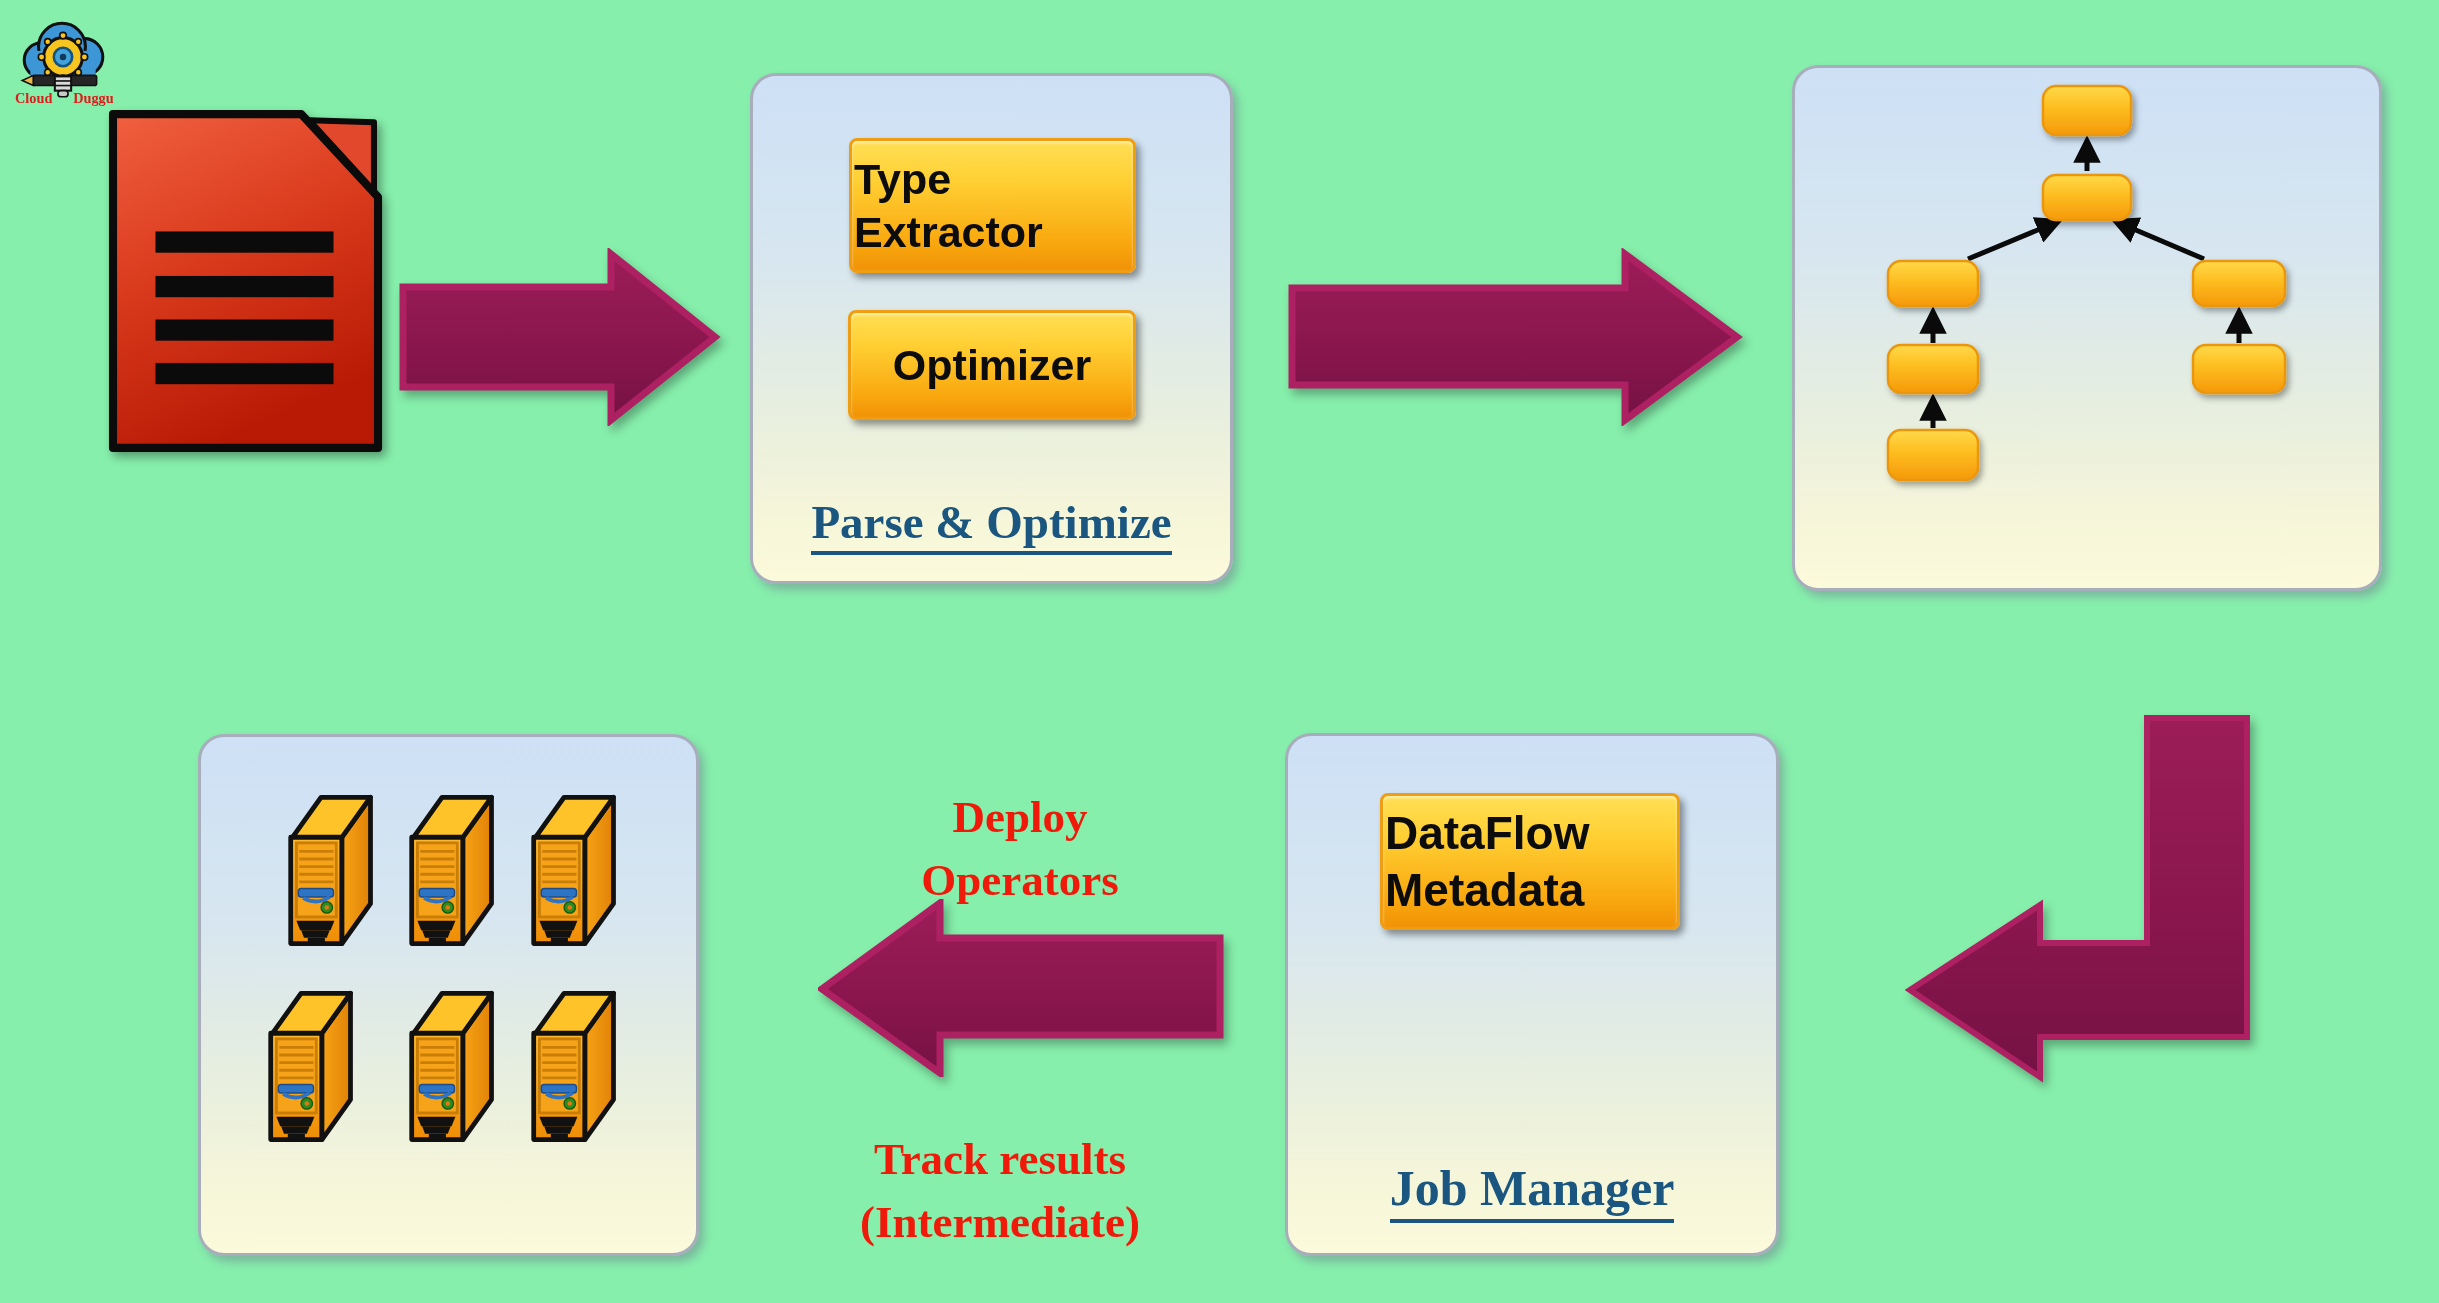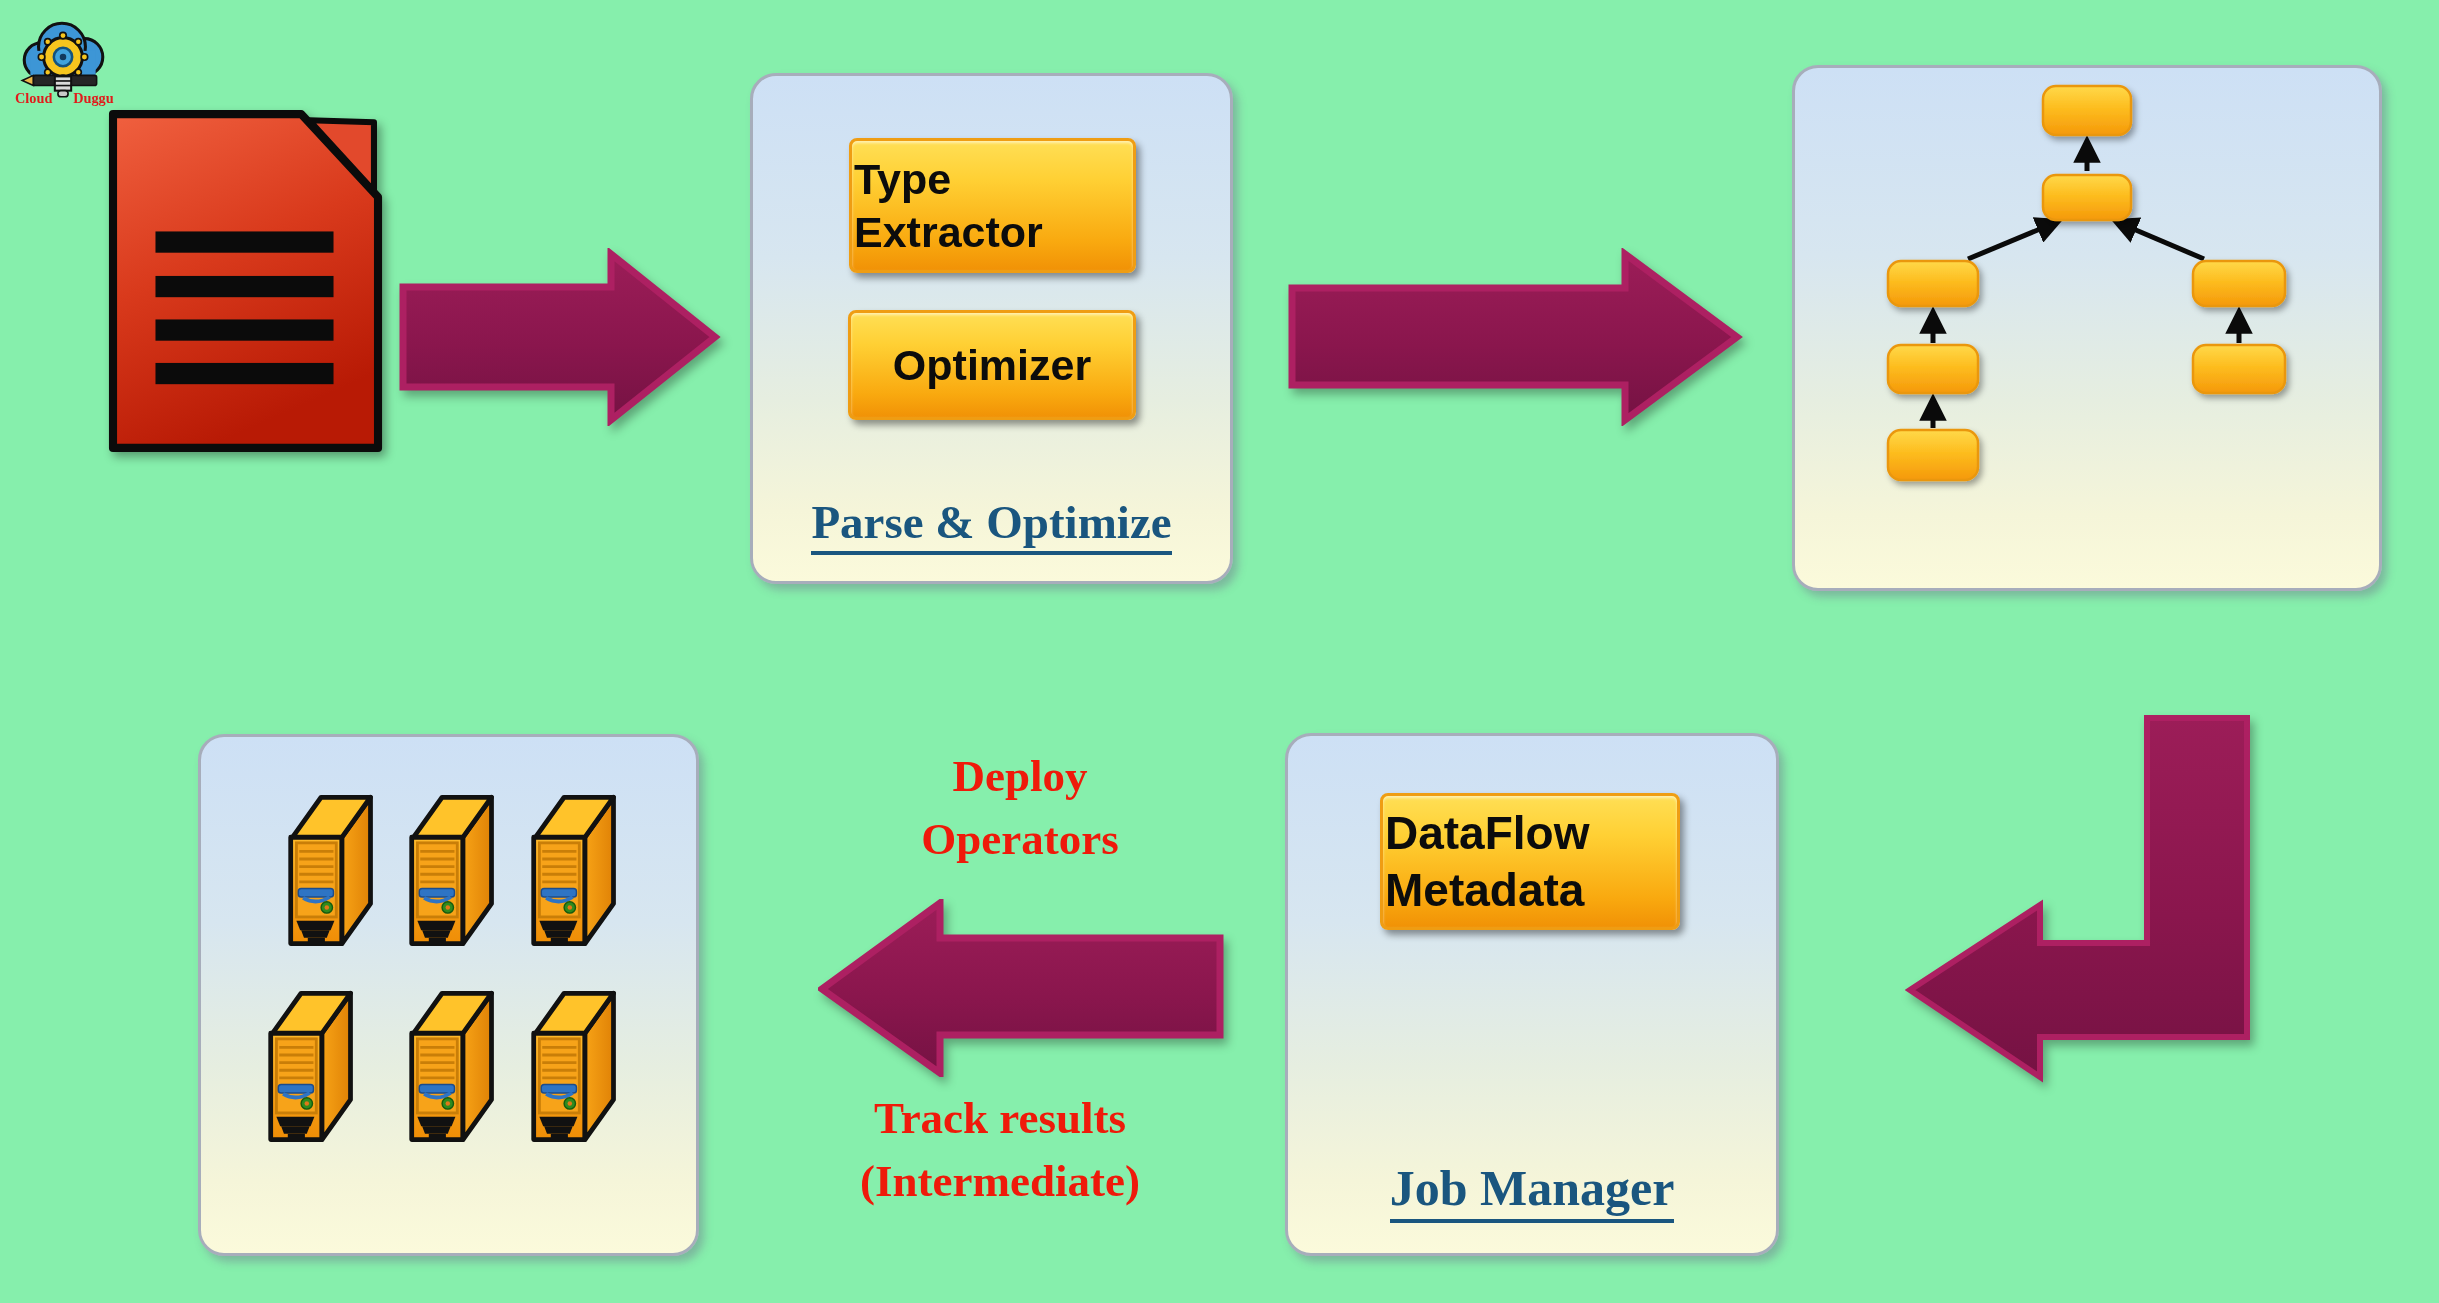--- a/index.html
+++ b/index.html
@@ -19,21 +19,21 @@
     display:flex;align-items:center;justify-content:center;text-align:left;
     font-family:"Liberation Sans",sans-serif;font-weight:bold;color:#0c0c0c;
     font-size:43px;line-height:1.22;padding:0 2px;box-sizing:border-box;}
 
   
   .caption{position:absolute;left:0;right:0;text-align:center;color:#1a567f;
     font-weight:bold;font-size:47px;}
   .caption span{border-bottom:4px solid currentColor;padding-bottom:3px;}
 
   .red-note{position:absolute;color:#ef1a0a;font-weight:bold;font-size:45px;
-    line-height:1.4;text-align:center;}
+    line-height:1.4;text-align:center;margin-top:41px;}
 
   .flow-arrow{position:absolute;filter:drop-shadow(4px 6px 5px rgba(0,0,0,.3));}
   .server{position:absolute;width:95px;height:163px;}
 </style>
 </head>
 <body>
 
 <div id="stage">
 
   <svg width="0" height="0" style="position:absolute" aria-hidden="true">

